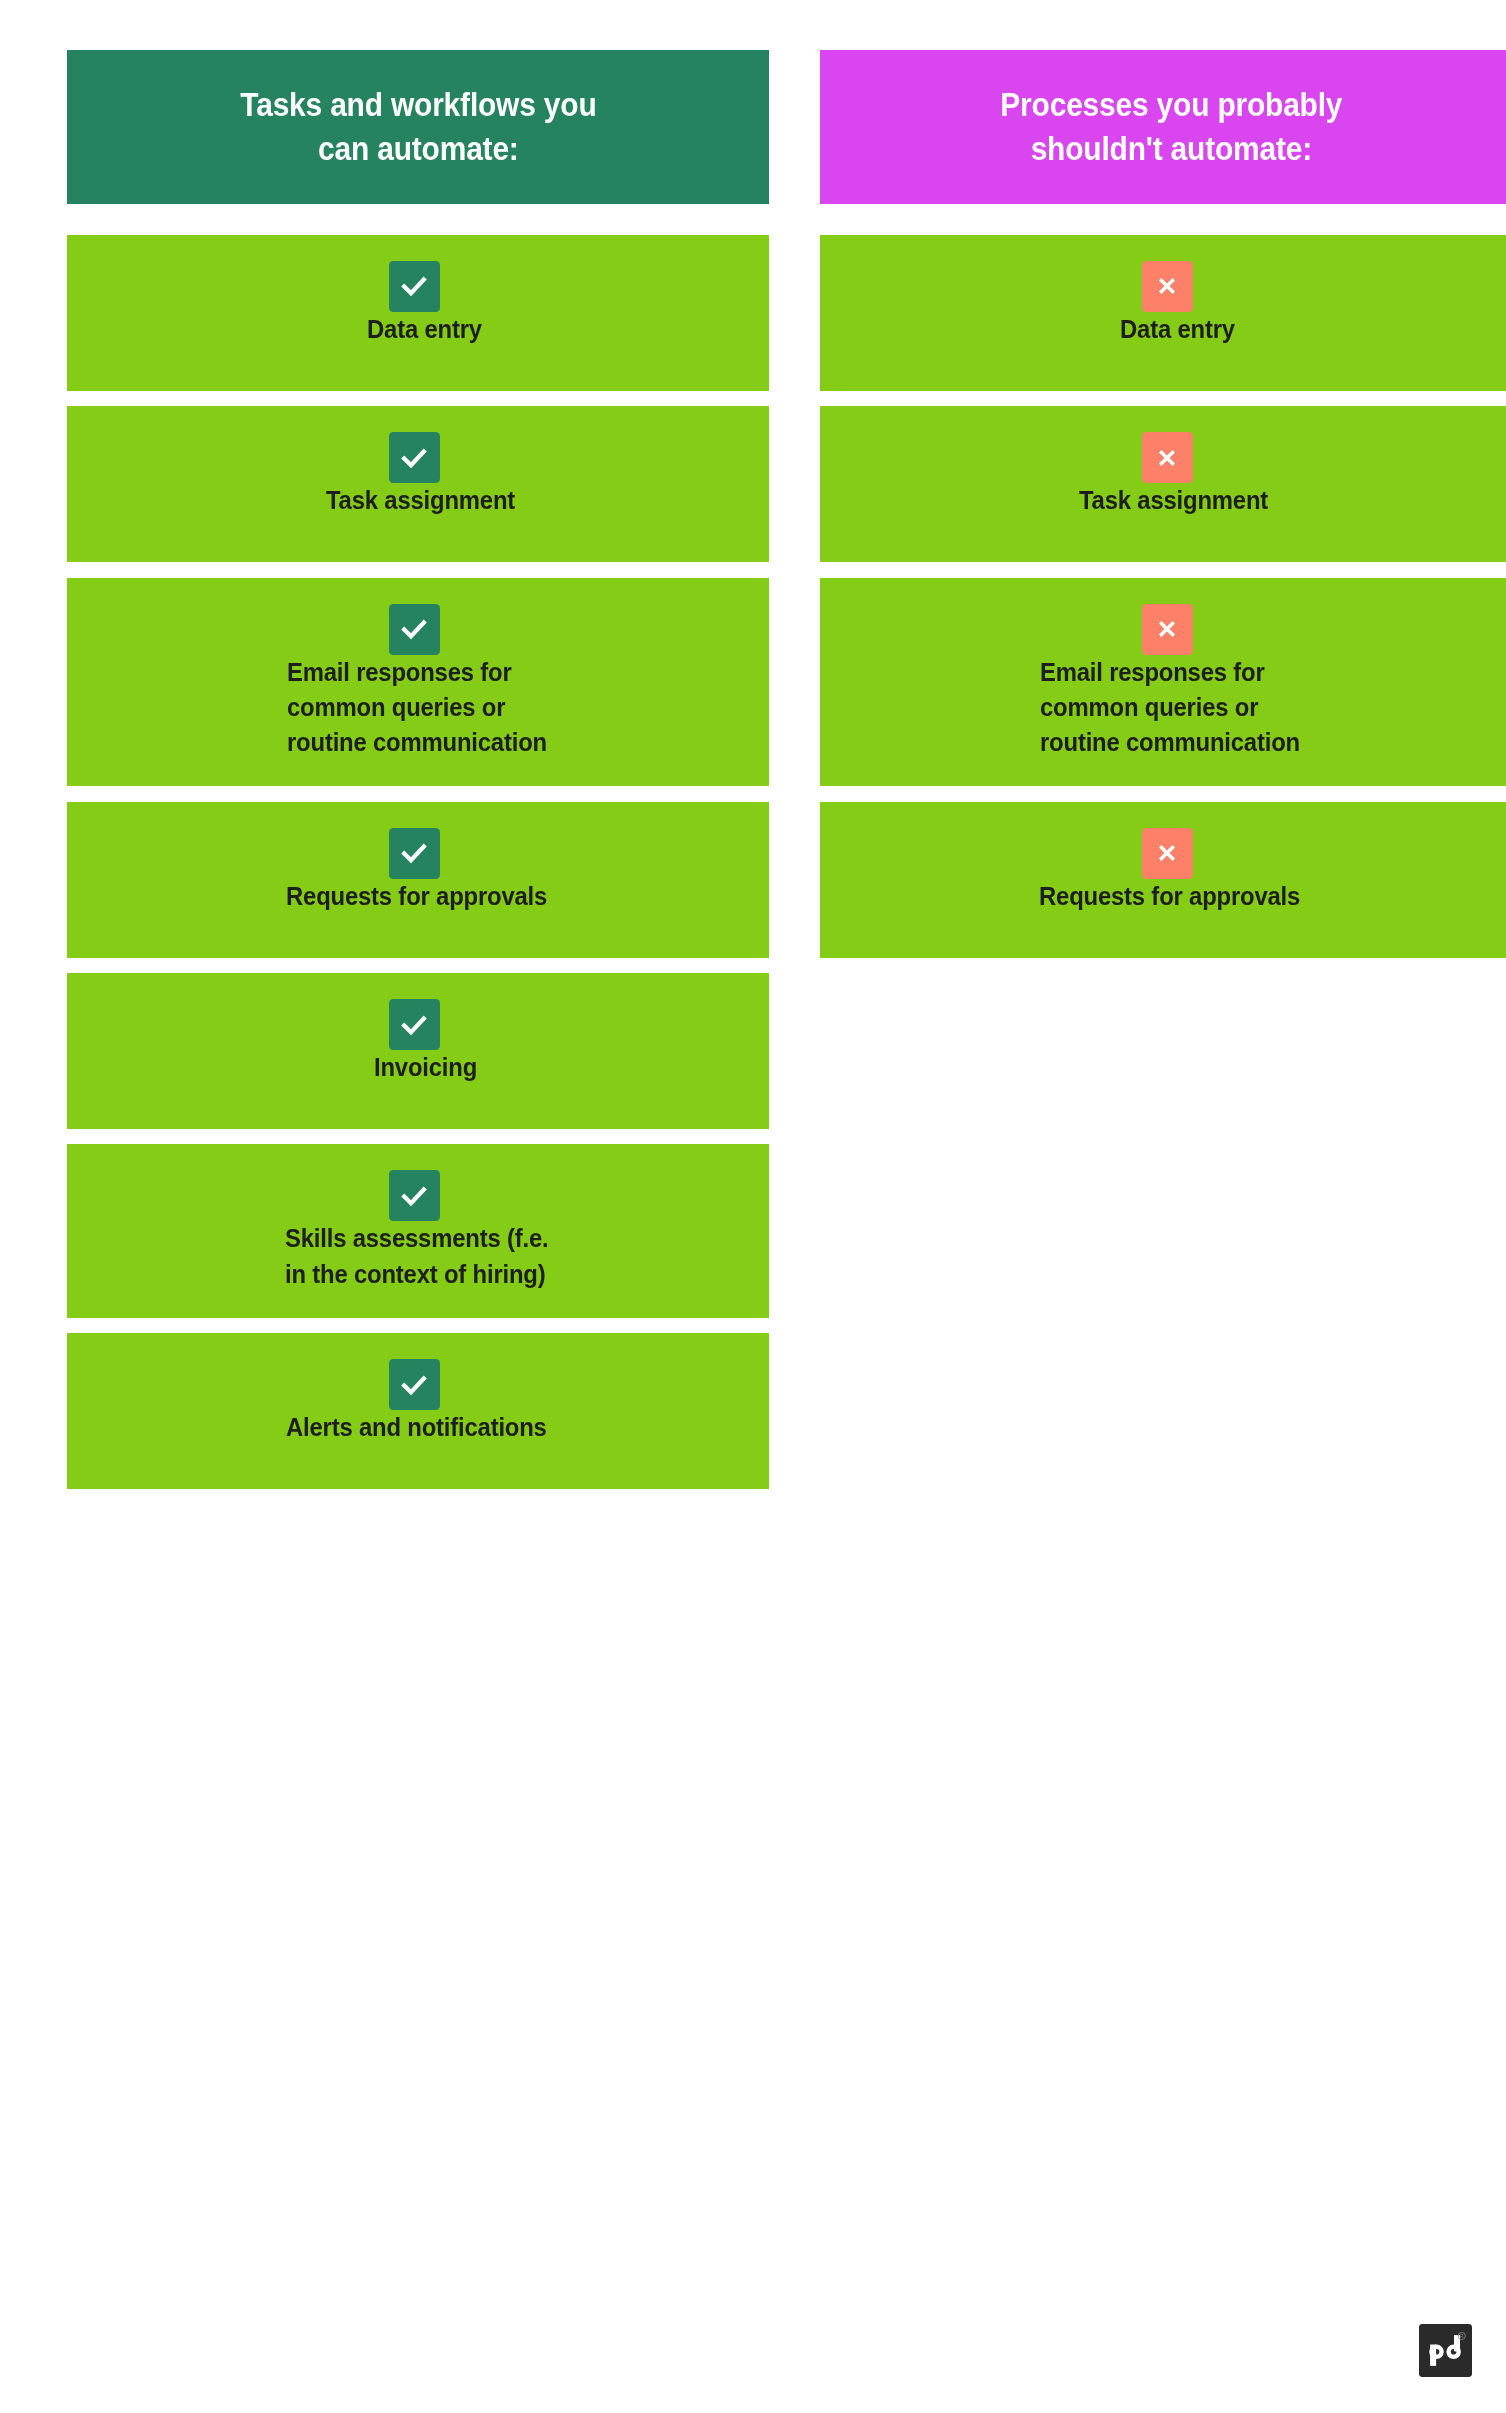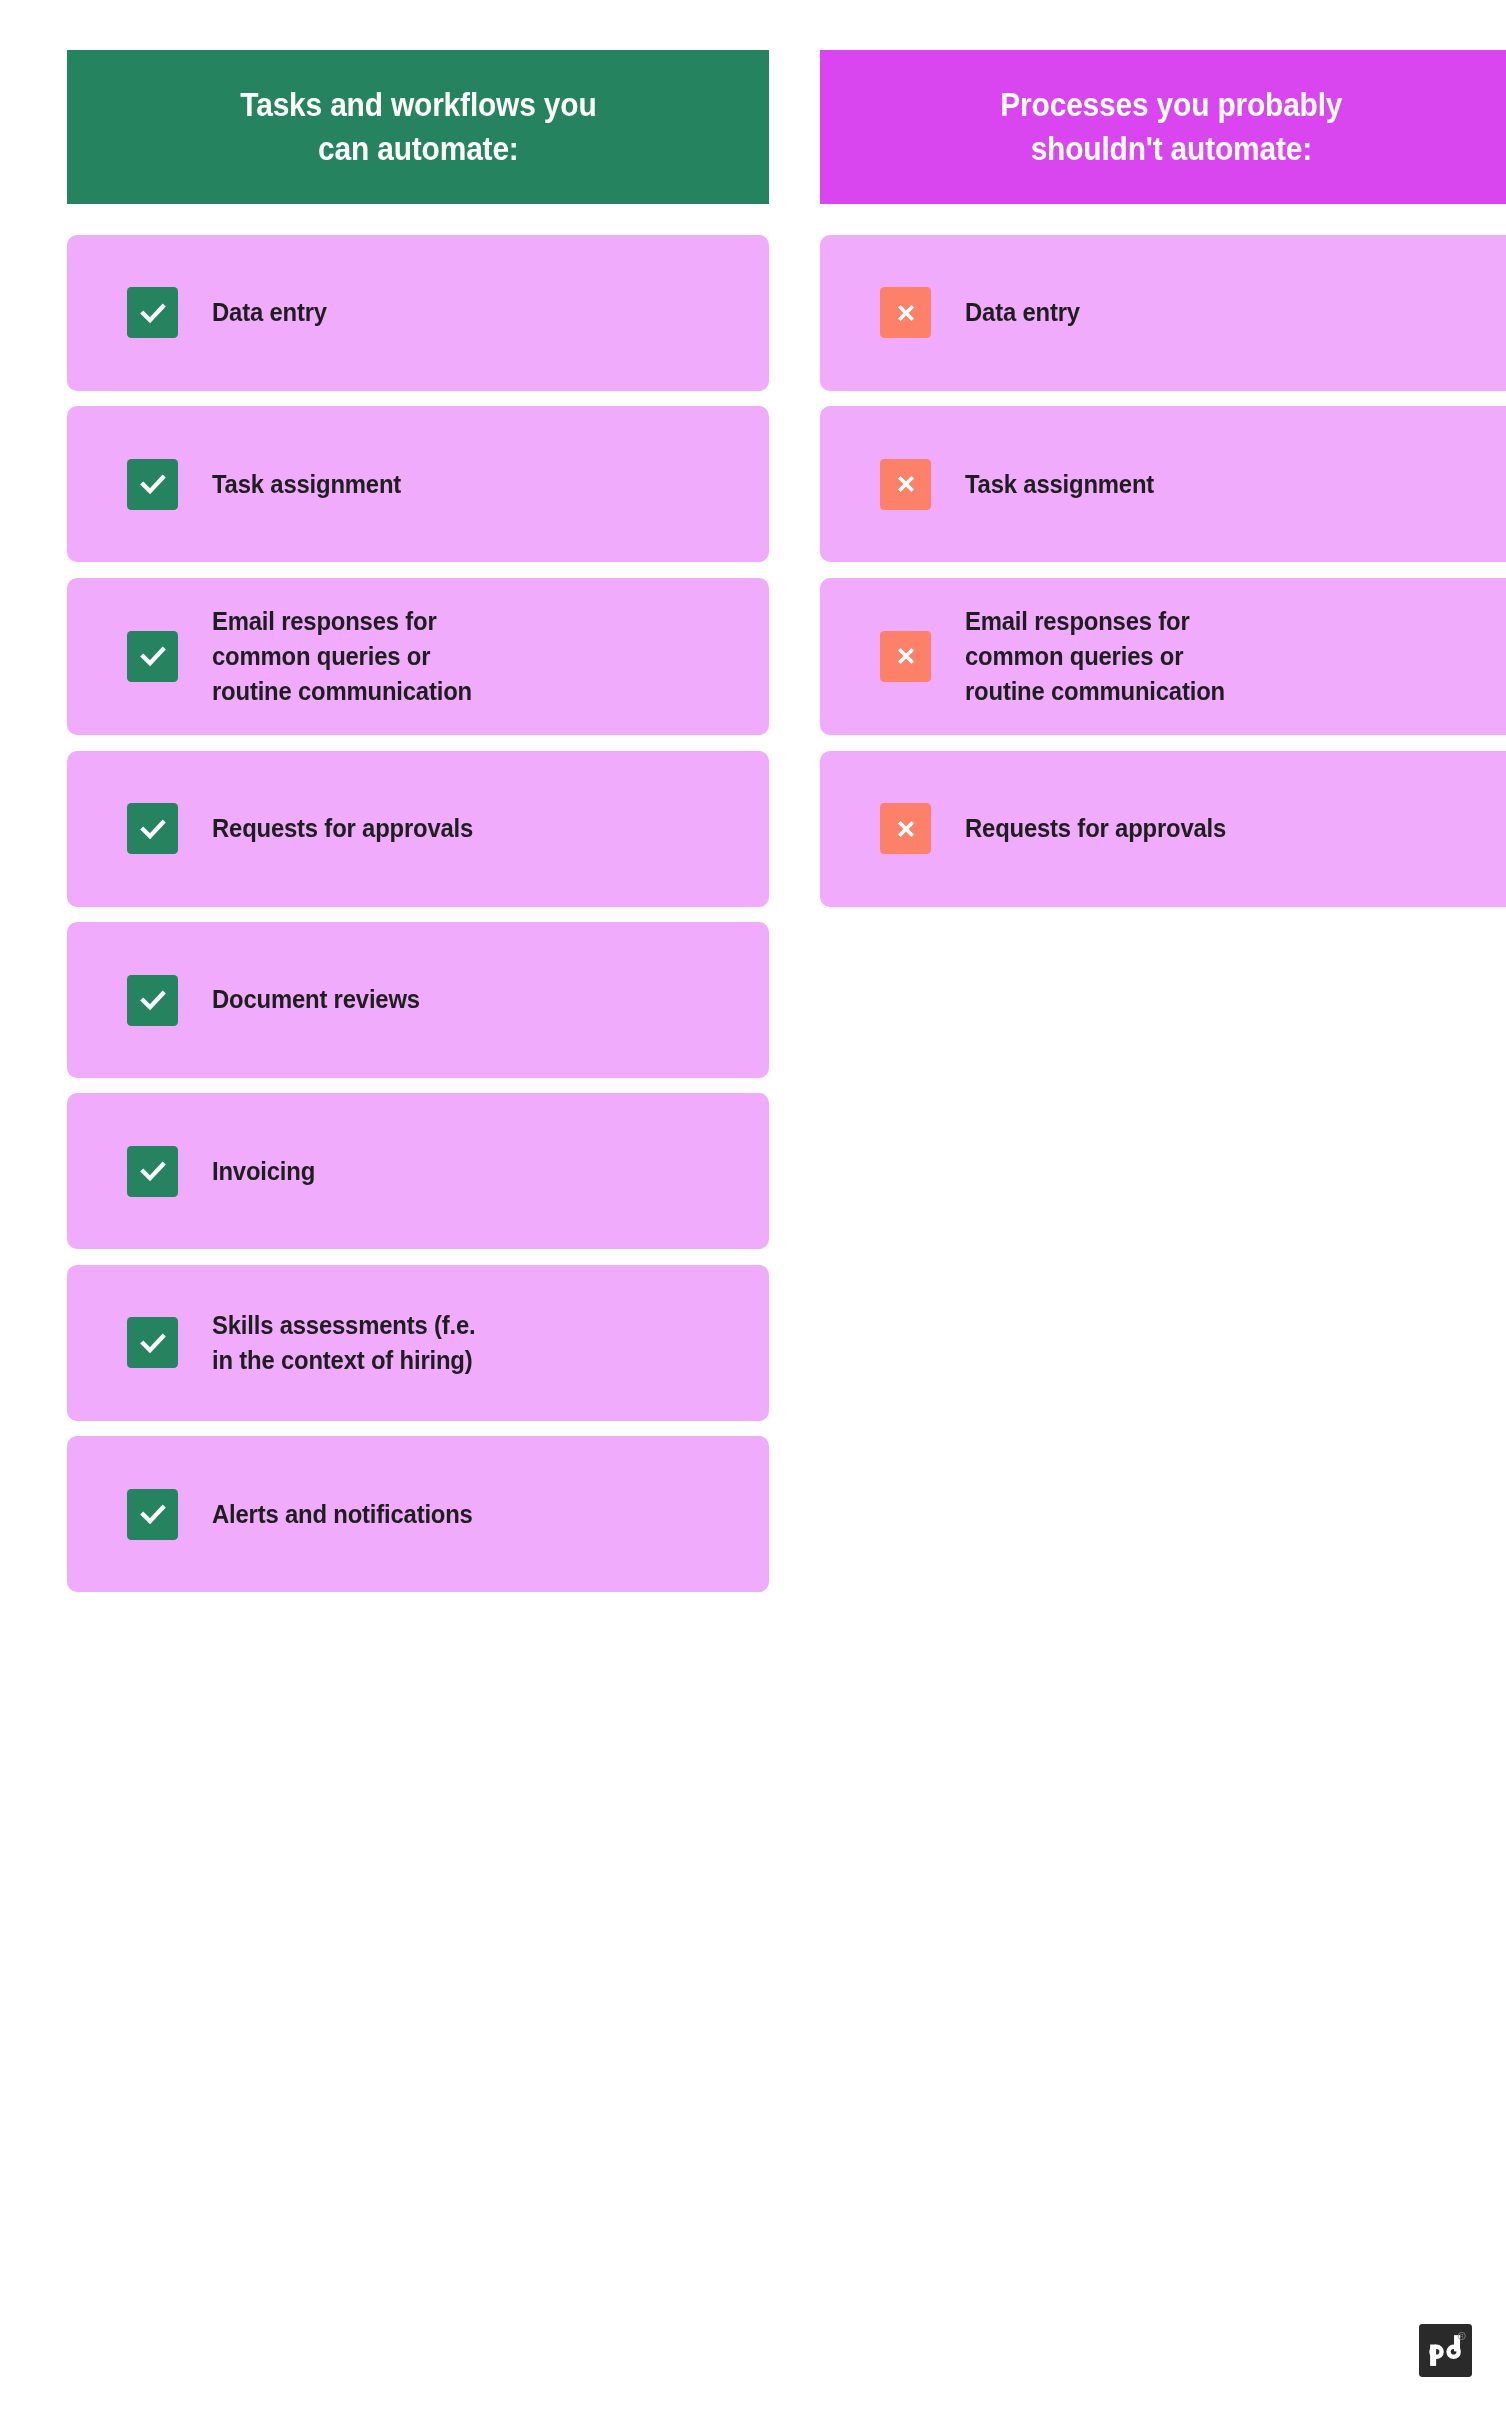--- a/index.html
+++ b/index.html
@@ -60,26 +60,26 @@
     transform-origin: center;
     white-space: pre-line;
   }
   .col-header.green { background: #25845F; }
   .col-header.salmon { background: #d946ef; }
 
   
   .card {
     width: 100%;
     box-sizing: border-box;
-    background: #f0abfc;
-    display: flex;
+    background: #84cc16;
+    display: flex;
+    flex-direction: column;
     align-items: center;
     padding: 26px 34px 26px 60px;
     min-height: 156px;
-    border-radius: 10px;
   }
 
   .marker {
     flex: 0 0 auto;
     width: 51px;
     height: 51px;
     border-radius: 4.3px;
     display: flex;
     align-items: center;
     justify-content: center;
@@ -149,28 +149,20 @@
 common queries or
 routine communication</span>
         </div>
         <div class="card">
           <span class="marker check" style="background: rgb(37, 132, 95);">
             <svg width="34" height="34" viewBox="0 0 40 40" aria-hidden="true">
               <path d="M8.5 20.5 L16.5 28.5 L31.5 12.5" fill="none" stroke="#FFFFFF" stroke-width="5" stroke-linecap="square" stroke-linejoin="miter"></path>
             </svg>
           </span>
           <span class="card-label">Requests for approvals</span>
-        </div>
-        <div class="card">
-          <span class="marker check" style="background: rgb(37, 132, 95);">
-            <svg width="34" height="34" viewBox="0 0 40 40" aria-hidden="true">
-              <path d="M8.5 20.5 L16.5 28.5 L31.5 12.5" fill="none" stroke="#FFFFFF" stroke-width="5" stroke-linecap="square" stroke-linejoin="miter"></path>
-            </svg>
-          </span>
-          <span class="card-label">Document reviews</span>
         </div>
         <div class="card">
           <span class="marker check" style="background: rgb(37, 132, 95);">
             <svg width="34" height="34" viewBox="0 0 40 40" aria-hidden="true">
               <path d="M8.5 20.5 L16.5 28.5 L31.5 12.5" fill="none" stroke="#FFFFFF" stroke-width="5" stroke-linecap="square" stroke-linejoin="miter"></path>
             </svg>
           </span>
           <span class="card-label">Invoicing</span>
         </div>
         <div class="card">

